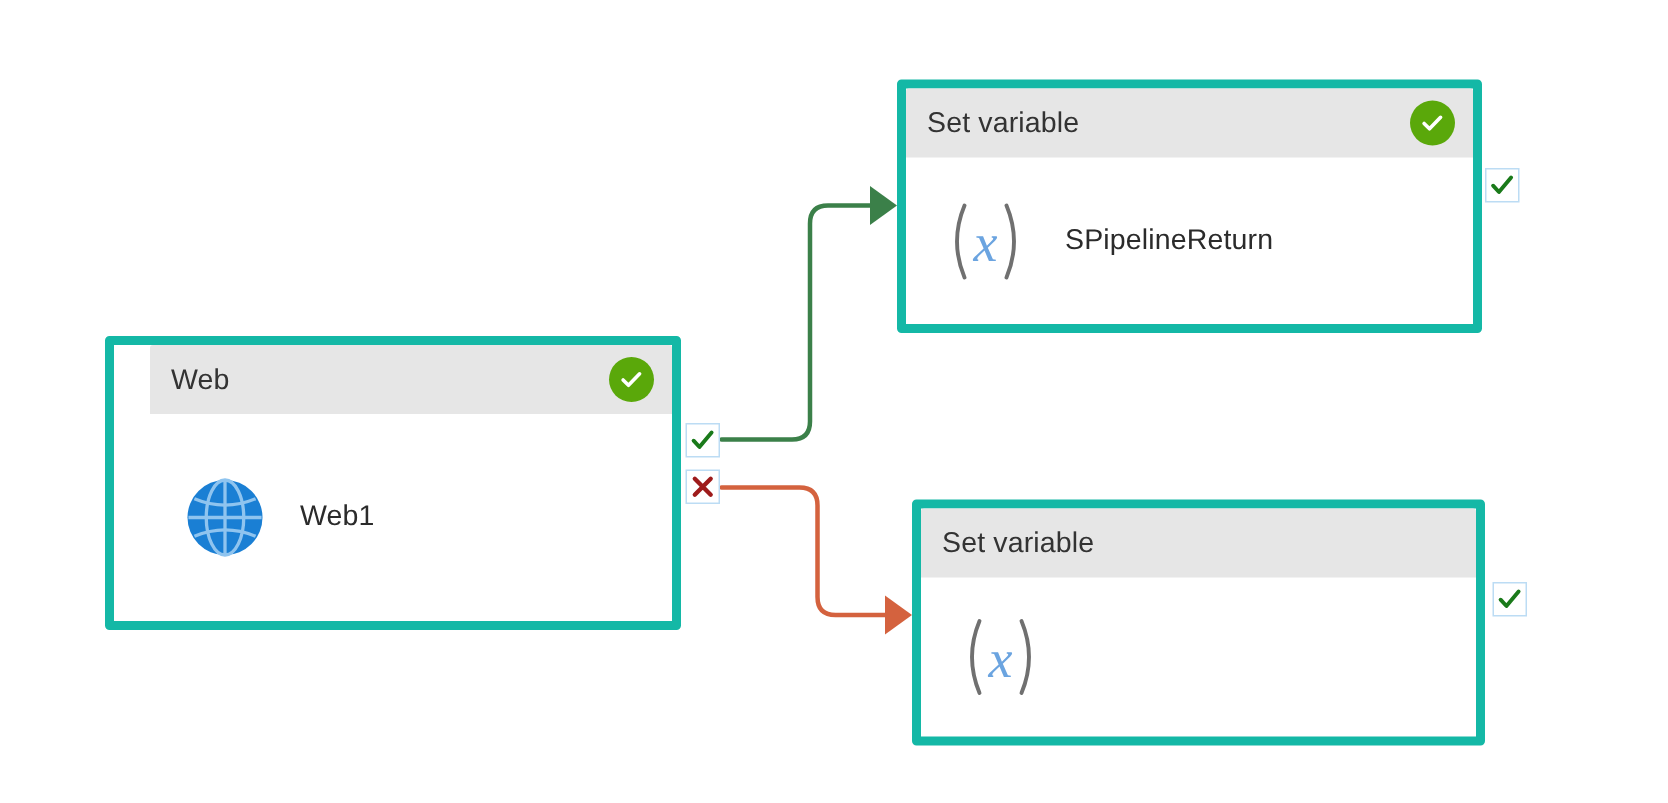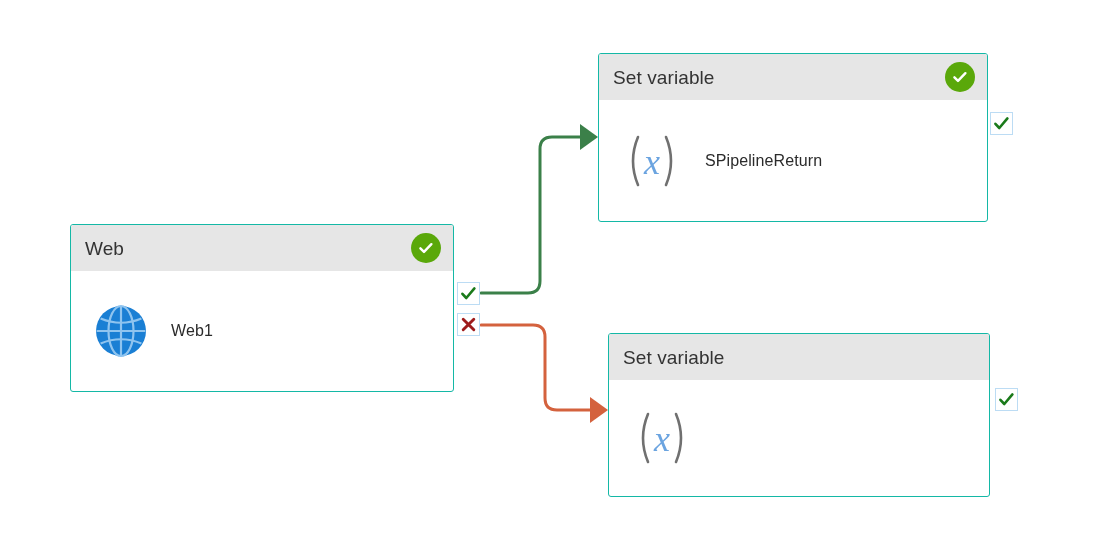--- a/index.html
+++ b/index.html
@@ -28,21 +28,21 @@
     width: 1112px;
     height: 535px;
     pointer-events: none;
   }
 
   
   .node {
     position: absolute;
     box-sizing: border-box;
     background: #ffffff;
-    border: 1px solid #14b8a6;
+    border: 6px solid #14b8a6;
     border-radius: 3px;
     box-shadow: 0 0 0 0 rgba(0,0,0,0);
   }
   .node-header {
     position: relative;
     box-sizing: border-box;
     height: 46px;
     background: #e6e6e6;
     border-top-left-radius: 2px;
     border-top-right-radius: 2px;
@@ -73,21 +73,21 @@
   .status-circle svg { display: block; }
 
   .node-body {
     display: flex;
     align-items: center;
     height: calc(100% - 46px);
     padding-left: 22px;
     box-sizing: border-box;
   }
   .node-label {
-    font-size: 16px;
+    font-size: 19px;
     color: #2b2b2b;
     white-space: nowrap;
     margin-left: 22px;
     letter-spacing: 0.1px;
   }
 
   
   .icon-globe, .icon-setvar {
     flex: 0 0 auto;
     display: block;
@@ -116,21 +116,21 @@
     <g>
       <path id="wire-0" fill="none" stroke="#3b8049" stroke-width="3" stroke-linecap="round" d="M 481 293 L 528 293 Q 540 293 540 281 L 540 149 Q 540 137 552 137 L 580 137"></path>
       <polygon id="arrow-0" fill="#3b8049" points="580,124 580,150 598,137"></polygon>
     </g>
     <g>
       <path id="wire-1" fill="none" stroke="#d4623e" stroke-width="3" stroke-linecap="round" d="M 481 325 L 533 325 Q 545 325 545 337 L 545 398 Q 545 410 557 410 L 590 410"></path>
       <polygon id="arrow-1" fill="#d4623e" points="590,397 590,423 608,410"></polygon>
     </g>
   </svg>
 
-  <div class="node" id="node-web" style="left: 70px; top: 224px; width: 384px; height: 168px;">
+  <div class="node" id="node-web" style="left: 70px; top: 224px; width: 384px; height: 196px; padding-left: 24px;">
     <div class="node-header">
       <span class="node-title">Web</span>
       <span class="status-circle">
         <svg width="18" height="18" viewBox="0 0 18 18">
           <path d="M3.4 9.3 L7.0 12.9 L14.4 5.2" fill="none" stroke="#ffffff" stroke-width="2.4" stroke-linecap="round" stroke-linejoin="round"></path>
         </svg>
       </span>
     </div>
     <div class="node-body">
       <svg class="icon-globe" width="56" height="56" viewBox="0 0 56 56">

